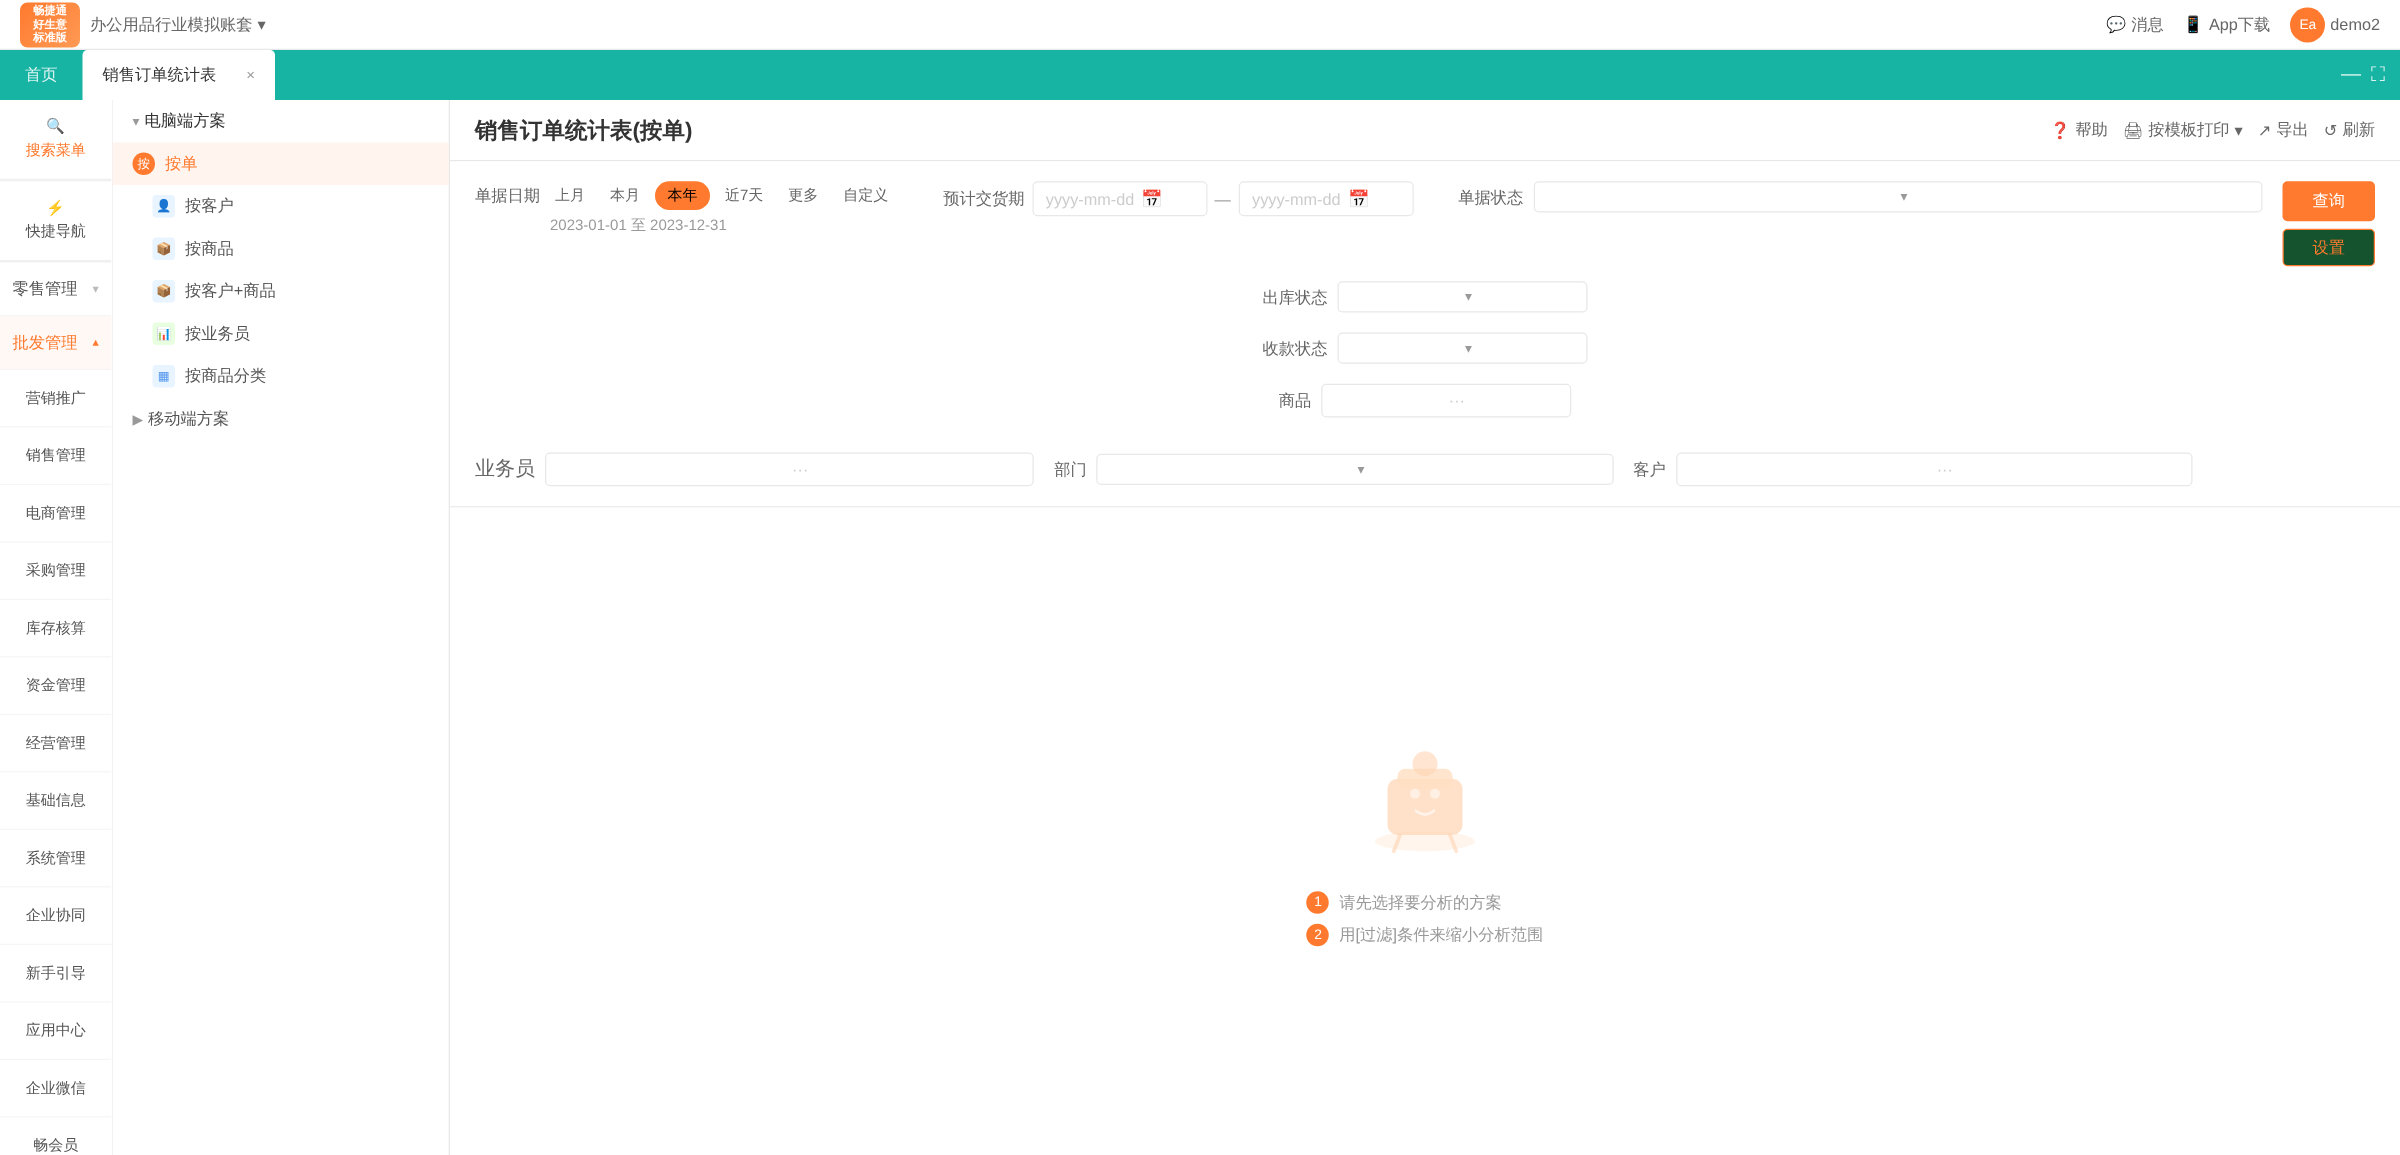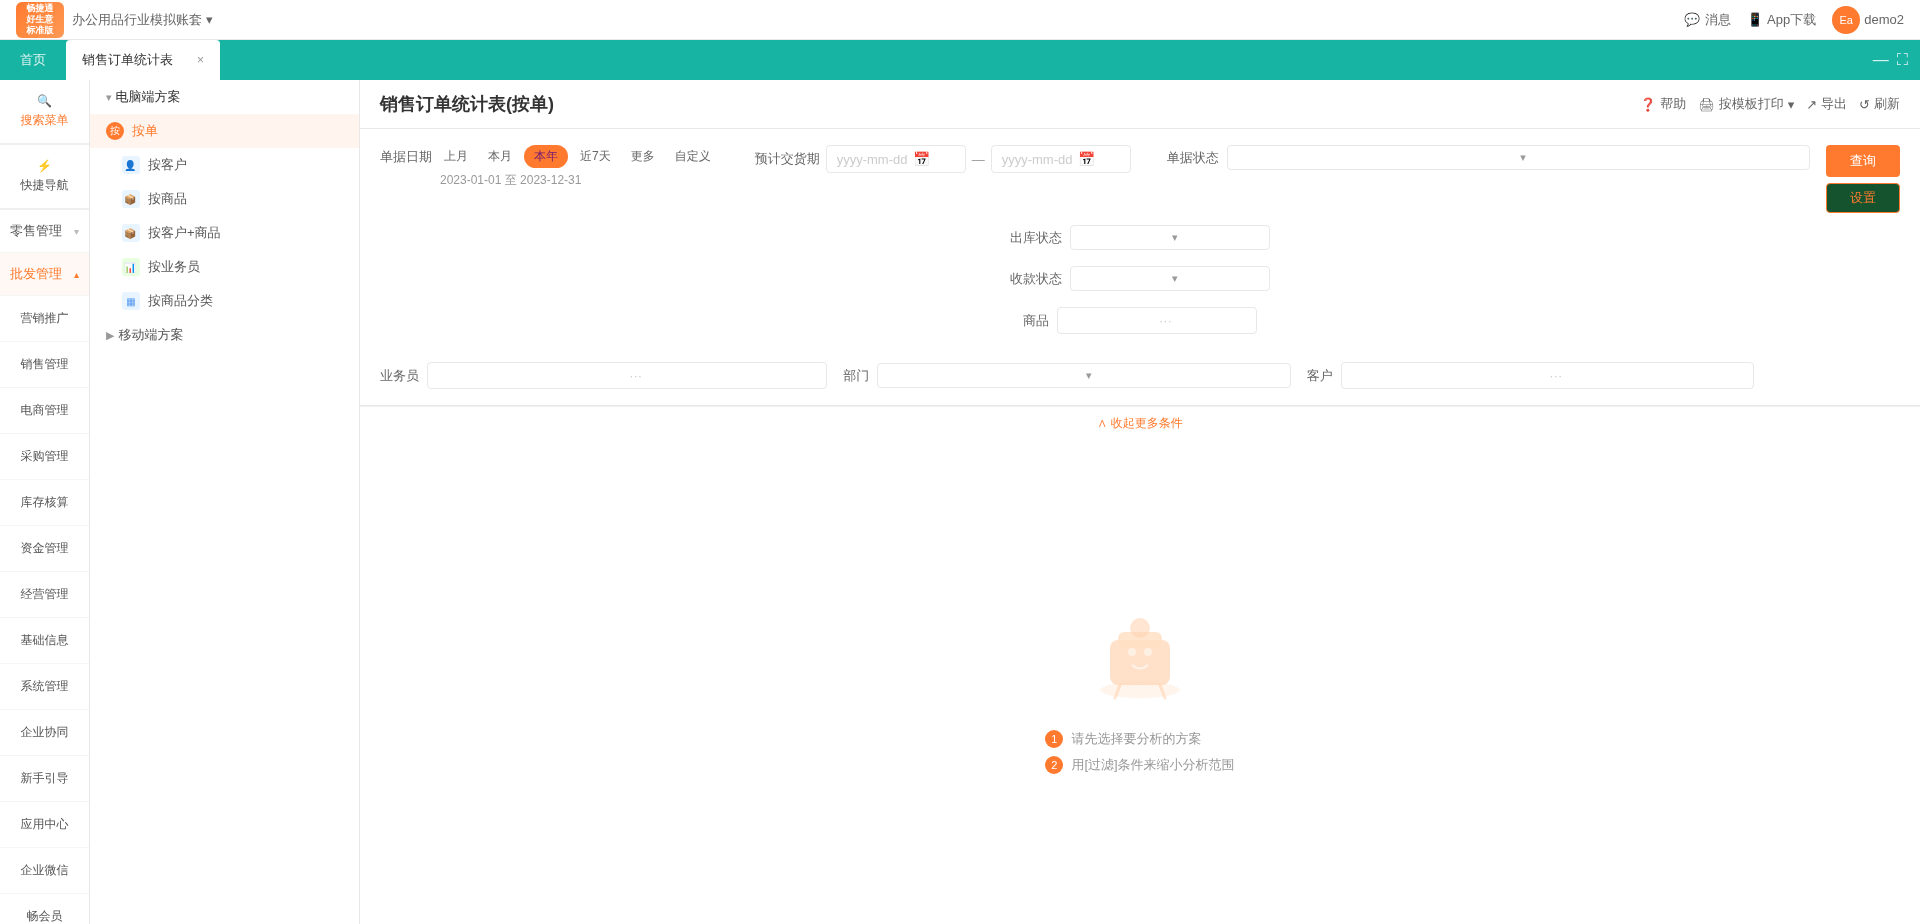--- a/index.html
+++ b/index.html
@@ -53,21 +53,21 @@
     .right-panel { flex: 1; display: flex; flex-direction: column; overflow: hidden; background: #f5f5f5; }
     .page-header { background: #fff; padding: 12px 20px 0; border-bottom: 1px solid #e8e8e8; }
     .page-title-row { display: flex; align-items: center; justify-content: space-between; margin-bottom: 12px; }
     .page-title { font-size: 18px; font-weight: bold; color: #333; }
     .page-actions { display: flex; align-items: center; gap: 12px; }
     .page-action-btn { display: flex; align-items: center; gap: 4px; cursor: pointer; color: #666; font-size: 13px; }
 
     
     .filter-area { background: #fff; padding: 16px 20px; margin-bottom: 0; border-bottom: 1px solid #e8e8e8; }
     .date-btn { padding: 3px 8px; font-size: 12px; cursor: pointer; color: #666; border: none; background: transparent; border-radius: 3px; }
-    .date-btn.active { background: #ff7a2e; color: #701a75; border-radius: 12px; padding: 3px 10px; text-align: right; }
+    .date-btn.active { background: #ff7a2e; color: #000000; border-radius: 12px; padding: 3px 10px; text-align: right; }
     .filter-select { display: flex; align-items: center; border: 1px solid #e8e8e8; border-radius: 4px; padding: 5px 10px; background: #fff; min-width: 200px; cursor: pointer; gap: 4px; }
     .filter-select span { flex: 1; color: #ccc; font-size: 13px; }
     .filter-select .chevron { color: #999; font-size: 11px; }
     .filter-input { border: 1px solid #e8e8e8; border-radius: 4px; padding: 5px 10px; background: #fff; min-width: 200px; color: #ccc; font-size: 13px; display: flex; align-items: center; gap: 6px; }
     .filter-dash { color: #999; }
     .filter-dots { color: #ff7a2e; cursor: pointer; font-size: 14px; }
     .collapse-bar { text-align: center; padding: 8px; color: #ff7a2e; cursor: pointer; background: #fff; font-size: 12px; border-top: 1px solid #f0f0f0; }
     .btn-query { background: #ff7a2e; color: white; border: none; padding: 7px 24px; border-radius: 4px; cursor: pointer; font-size: 13px; }
     .btn-settings { background: #14532d; color: #ff7a2e; border: 1px solid #ff7a2e; padding: 5px 18px; border-radius: 4px; cursor: pointer; font-size: 13px; }
 
@@ -334,21 +334,21 @@
             <div class="filter-select" style="flex:1;">
               <span></span>
               <span class="filter-dots">···</span>
             </div>
           </div>
           <div style="width:130px;flex-shrink:0;"></div>
         </div>
 
         <div style="display:flex;align-items:center;gap:16px;">
           <div style="display:flex;align-items:center;gap:8px;flex:1;">
-            <span style="color:#666;font-size:13px;white-space:nowrap;">业务员</span>
+            <span style="color:#666;font-size:16px;white-space:nowrap;">业务员</span>
             <div class="filter-select" style="flex:1;">
               <span></span>
               <span class="filter-dots">···</span>
             </div>
           </div>
           <div style="display:flex;align-items:center;gap:8px;flex:1;">
             <span style="color:#666;font-size:13px;white-space:nowrap;">部门</span>
             <div class="filter-select" style="flex:1;">
               <span></span>
               <span class="chevron">▾</span>
@@ -358,24 +358,20 @@
             <span style="color:#666;font-size:13px;white-space:nowrap;">客户</span>
             <div class="filter-select" style="flex:1;">
               <span></span>
               <span class="filter-dots">···</span>
             </div>
           </div>
           <div style="width:130px;flex-shrink:0;"></div>
         </div>
       </div>
 
-      <div class="collapse-bar">
-        <span>∧</span>
-        <span>收起更多条件</span>
-      </div>
 
       <div class="empty-state">
         <div class="empty-icon">
           <svg viewBox="0 0 120 120" width="120" height="120">
             <ellipse cx="60" cy="100" rx="40" ry="8" fill="#ffd4b0" opacity="0.4"></ellipse>
             <rect x="30" y="50" width="60" height="45" rx="8" fill="#ffb882" opacity="0.7"></rect>
             <rect x="38" y="42" width="44" height="16" rx="6" fill="#ffc99a" opacity="0.8"></rect>
             <circle cx="60" cy="38" r="10" fill="#ffb882" opacity="0.6"></circle>
             <circle cx="52" cy="62" r="4" fill="#fff" opacity="0.5"></circle>
             <circle cx="68" cy="62" r="4" fill="#fff" opacity="0.5"></circle>

